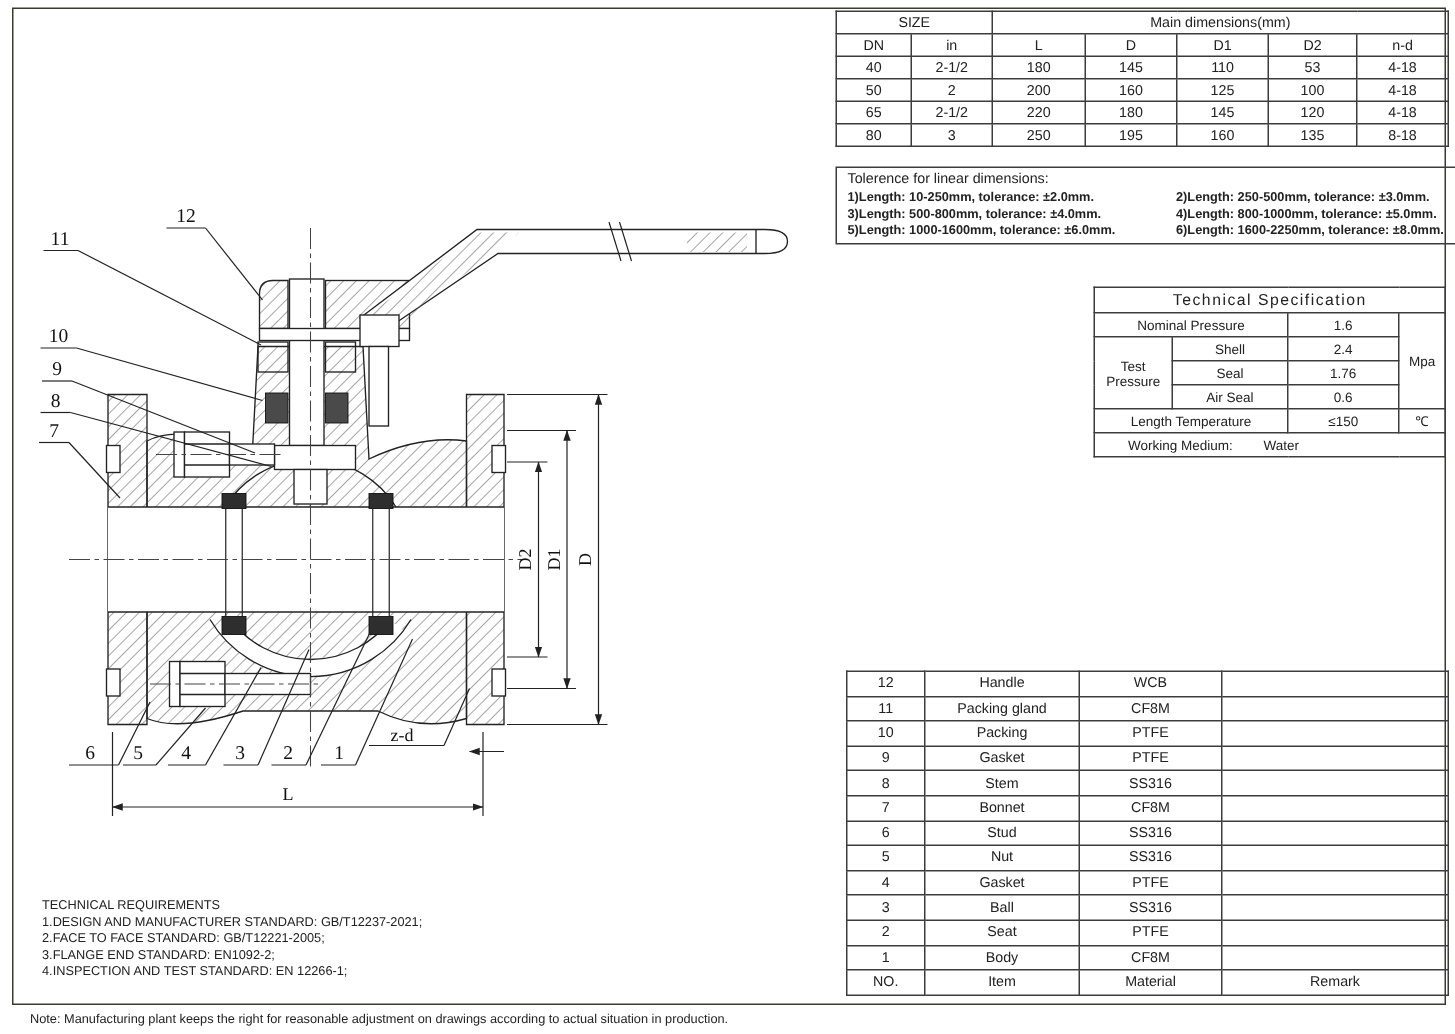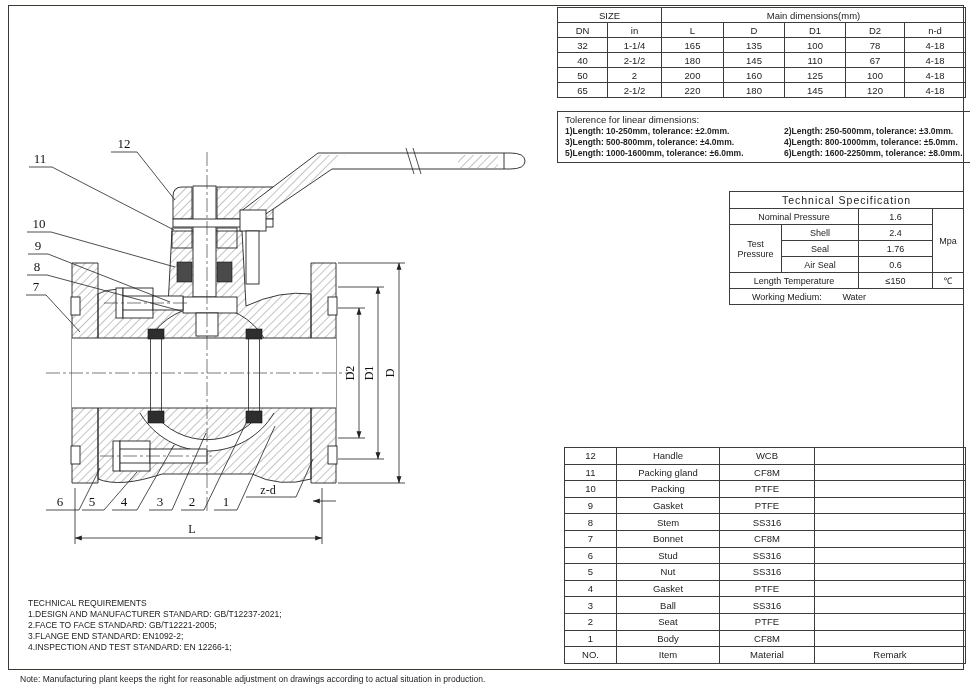--- a/index.html
+++ b/index.html
@@ -52,54 +52,54 @@
       <td>in</td>
       <td>L</td>
       <td>D</td>
       <td>D1</td>
       <td>D2</td>
       <td>n-d</td>
     </tr>
   </tbody>
   <tbody>
       <tr>
-        <td>32</td>
-        <td>1-1/4</td>
-        <td>165</td>
-        <td>135</td>
-        <td>100</td>
-        <td>78</td>
-        <td>4-18</td>
-      </tr>
-      <tr>
         <td>40</td>
         <td>2-1/2</td>
         <td>180</td>
         <td>145</td>
         <td>110</td>
-        <td>67</td>
+        <td>53</td>
         <td>4-18</td>
       </tr>
       <tr>
         <td>50</td>
         <td>2</td>
         <td>200</td>
         <td>160</td>
         <td>125</td>
         <td>100</td>
         <td>4-18</td>
       </tr>
       <tr>
         <td>65</td>
         <td>2-1/2</td>
         <td>220</td>
         <td>180</td>
         <td>145</td>
         <td>120</td>
         <td>4-18</td>
+      </tr>
+      <tr>
+        <td>80</td>
+        <td>3</td>
+        <td>250</td>
+        <td>195</td>
+        <td>160</td>
+        <td>135</td>
+        <td>8-18</td>
       </tr>
     </tbody>
 </table>
 
 <div class="tol-box">
   <div class="tol-title">Tolerence for linear dimensions:</div>
   <div class="tol-cols">
     <div class="tol-col">
         <div>1)Length: 10-250mm, tolerance: ±2.0mm.</div>
         <div>3)Length: 500-800mm, tolerance: ±4.0mm.</div>

